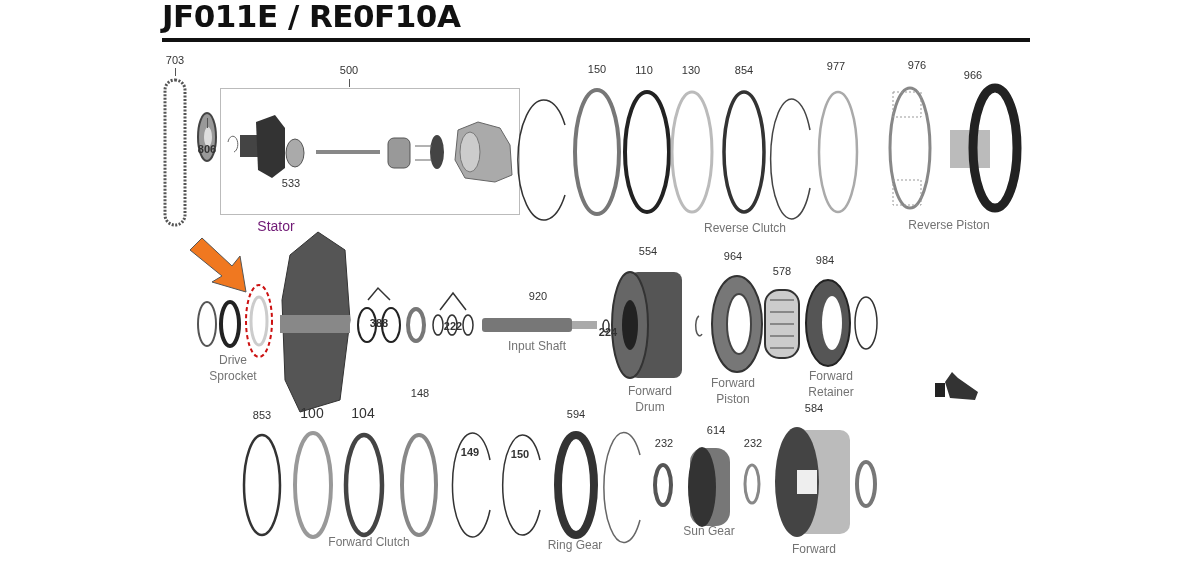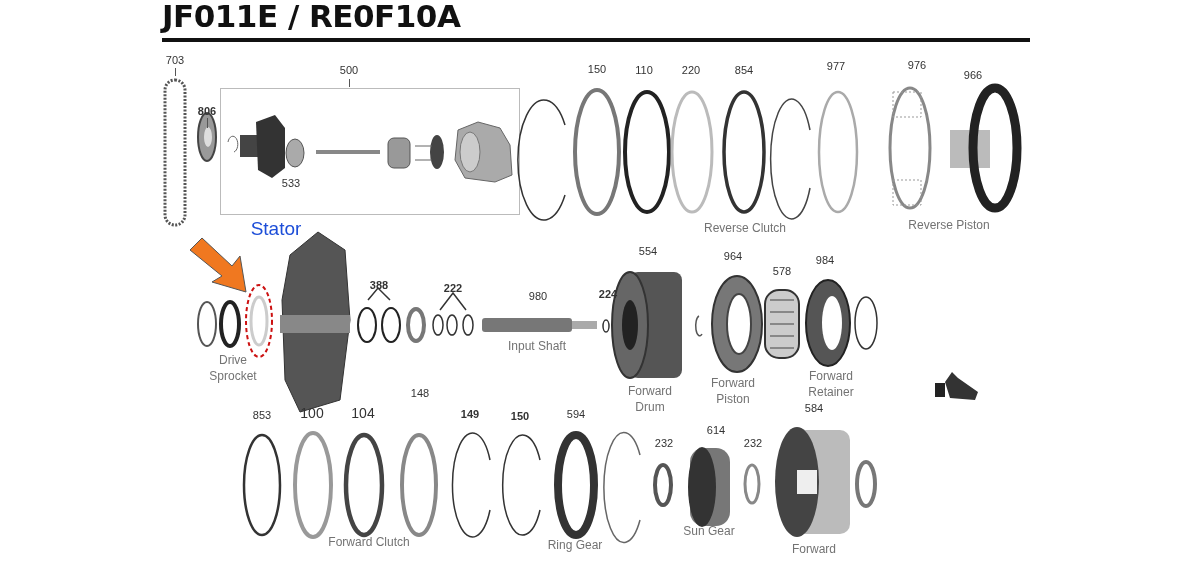--- a/index.html
+++ b/index.html
@@ -1,24 +1,24 @@
 <!DOCTYPE html>
 <html><head>
 <meta charset="utf-8">
 <style>
   html, body { margin: 0; padding: 0; background: #ffffff; }
   body { width: 1200px; height: 561px; position: relative; overflow: hidden; font-family: "Liberation Sans", sans-serif; color: #222; }
   .title { position: absolute; left: 162px; top: -2px; font-family: "DejaVu Sans", sans-serif; font-weight: bold; font-size: 31px; letter-spacing: -0.5px; color: #111; }
   .title-rule { position: absolute; left: 162px; top: 38px; width: 868px; height: 4px; background: #111; }
   .lbl { position: absolute; font-size: 11px; color: #333; text-align: center; transform: translateX(-50%); white-space: nowrap; }
   .lbl.big { font-size: 14px; font-family: "Liberation Sans", sans-serif; }
-  .lbl.bold { font-weight: bold; }
+  .lbl.bold { font-weight: bold; margin-top: 38px; }
   .tick { position: absolute; width: 1px; background: #555; }
   .cap { position: absolute; font-size: 12px; color: #737373; text-align: center; transform: translateX(-50%); line-height: 1.3; white-space: nowrap; }
-  .cap.big { font-size: 19px; color: #1d4ed8; }
+  .cap.big { font-size: 14px; color: #701a75; }
   svg.art { position: absolute; left: 0; top: 0; }
   .box500 { position: absolute; left: 220px; top: 88px; width: 298px; height: 125px; border: 1px solid #bbb; }
 </style>
 </head>
 <body>
 
 <div class="title">JF011E / RE0F10A</div>
 <div class="title-rule"></div>
 
 <div class="box500"></div>
@@ -160,33 +160,33 @@
 <div class="lbl" style="left:175px;top:54px">703</div>
 <div class="tick" style="left:175px;top:68px;height:8px"></div>
 <div class="lbl bold" style="left:207px;top:105px">806</div>
 <div class="tick" style="left:207px;top:118px;height:10px"></div>
 <div class="lbl" style="left:349px;top:64px">500</div>
 <div class="tick" style="left:349px;top:79px;height:8px"></div>
 <div class="lbl" style="left:291px;top:177px">533</div>
 
 <div class="lbl" style="left:597px;top:63px">150</div>
 <div class="lbl" style="left:644px;top:64px">110</div>
-<div class="lbl" style="left:691px;top:64px">220</div>
+<div class="lbl" style="left:691px;top:64px">130</div>
 <div class="lbl" style="left:744px;top:64px">854</div>
 <div class="lbl" style="left:836px;top:60px">977</div>
 <div class="lbl" style="left:917px;top:59px">976</div>
 <div class="lbl" style="left:973px;top:69px">966</div>
 
 <div class="cap big" style="left:276px;top:217px">Stator</div>
 <div class="cap" style="left:745px;top:221px">Reverse Clutch</div>
 <div class="cap" style="left:949px;top:218px">Reverse Piston</div>
 
 <div class="lbl bold" style="left:379px;top:279px">388</div>
 <div class="lbl bold" style="left:453px;top:282px">222</div>
-<div class="lbl" style="left:538px;top:290px">980</div>
+<div class="lbl" style="left:538px;top:290px">920</div>
 <div class="lbl bold" style="left:608px;top:288px">224</div>
 <div class="lbl" style="left:648px;top:245px">554</div>
 <div class="lbl" style="left:733px;top:250px">964</div>
 <div class="lbl" style="left:782px;top:265px">578</div>
 <div class="lbl" style="left:825px;top:254px">984</div>
 
 <div class="cap" style="left:233px;top:353px">
   <span>Drive</span><br>
   <span>Sprocket</span>
 </div>

